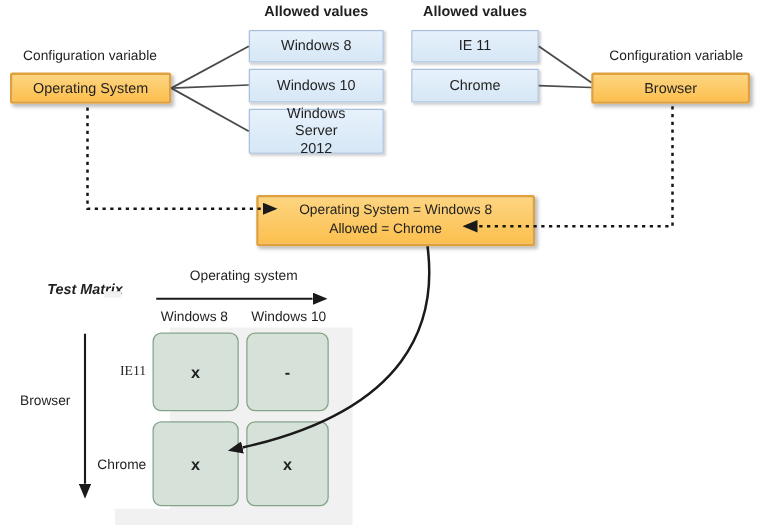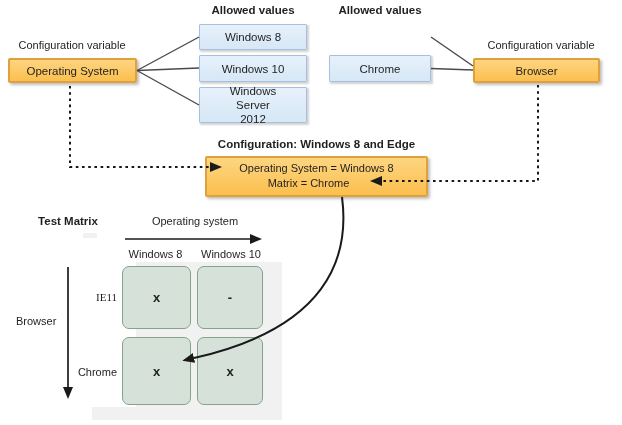--- a/index.html
+++ b/index.html
@@ -48,32 +48,32 @@
 
   <div class="lbl center" style="left:6px;top:39px;width:132px;">Configuration variable</div>
   <div class="box orange mid" style="left:8px;top:58px;width:129px;height:25px;">Operating System</div>
 
   <div class="lbl bold center" style="left:199px;top:4px;width:108px;">Allowed values</div>
   <div class="box blue mid" style="left:199px;top:24px;width:108px;height:26px;">Windows 8</div>
   <div class="box blue mid" style="left:199px;top:55px;width:108px;height:27px;">Windows 10</div>
   <div class="box blue mid" style="left:199px;top:87px;width:108px;height:36px;padding:0 27px;white-space:normal;line-height:14px;">Windows Server 2012</div>
 
   <div class="lbl bold center" style="left:329px;top:4px;width:102px;">Allowed values</div>
+  <div class="box blue mid" style="left:329px;top:24px;width:102px;height:26px;">IE 11</div>
   <div class="box blue mid" style="left:329px;top:55px;width:102px;height:27px;">Chrome</div>
 
   <div class="lbl center" style="left:476px;top:39px;width:130px;">Configuration variable</div>
   <div class="box orange mid" style="left:473px;top:58px;width:127px;height:25px;">Browser</div>
 
-  <div class="lbl bold center" style="left:200px;top:138px;width:233px;">Configuration: Windows 8 and Edge</div>
   <div class="box orange configBox mid" style="left:205px;top:156px;width:223px;height:41px;">
     <div class="cfgline">Operating System = Windows 8</div>
-    <div class="cfgline shift">Matrix = Chrome</div>
+    <div class="cfgline shift">Allowed = Chrome</div>
   </div>
 
-  <div class="lbl bold center" style="left:24px;top:215px;width:88px;">Test Matrix</div>
+  <div class="lbl bold center" style="left:24px;top:226px;width:88px;font-style:italic;">Test Matrix</div>
   <div class="lbl center" style="left:128px;top:215px;width:134px;">Operating system</div>
   <div class="lbl center" style="left:120px;top:248px;width:71px;">Windows 8</div>
   <div class="lbl center" style="left:196px;top:248px;width:70px;">Windows 10</div>
   <div class="lbl" style="left:16px;top:315px;width:48px;">Browser</div>
   <div class="lbl right" style="left:80px;top:291px;width:37px;font-family:Liberation Serif, serif;">IE11</div>
   <div class="lbl right" style="left:66px;top:366px;width:51px;">Chrome</div>
 
   <div class="cell mid" style="left:122px;top:266px;width:69px;height:63px;">x</div>
   <div class="cell mid" style="left:197px;top:266px;width:66px;height:63px;">-</div>
   <div class="cell mid" style="left:122px;top:337px;width:69px;height:68px;">x</div>

